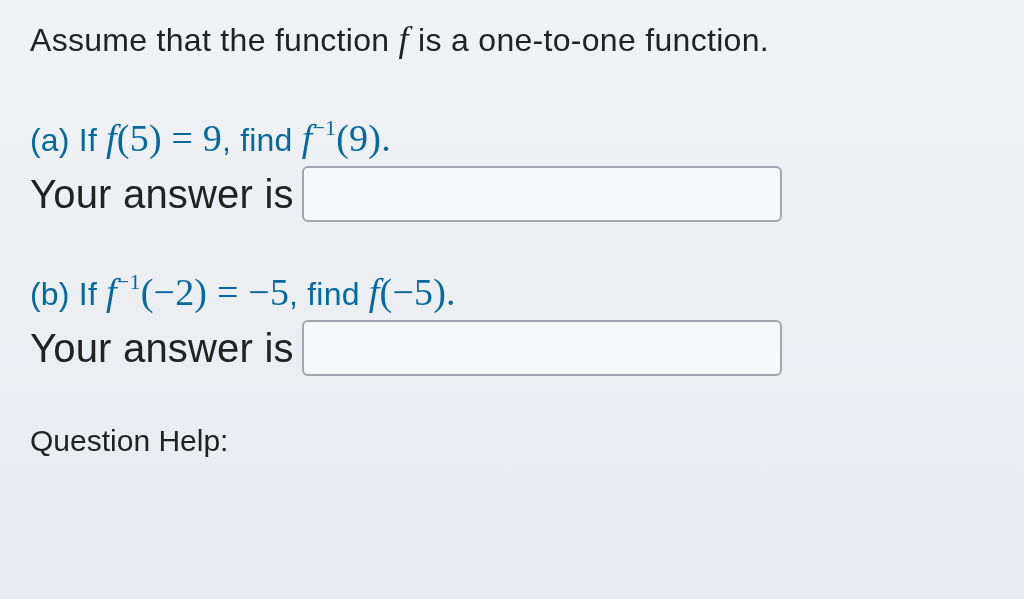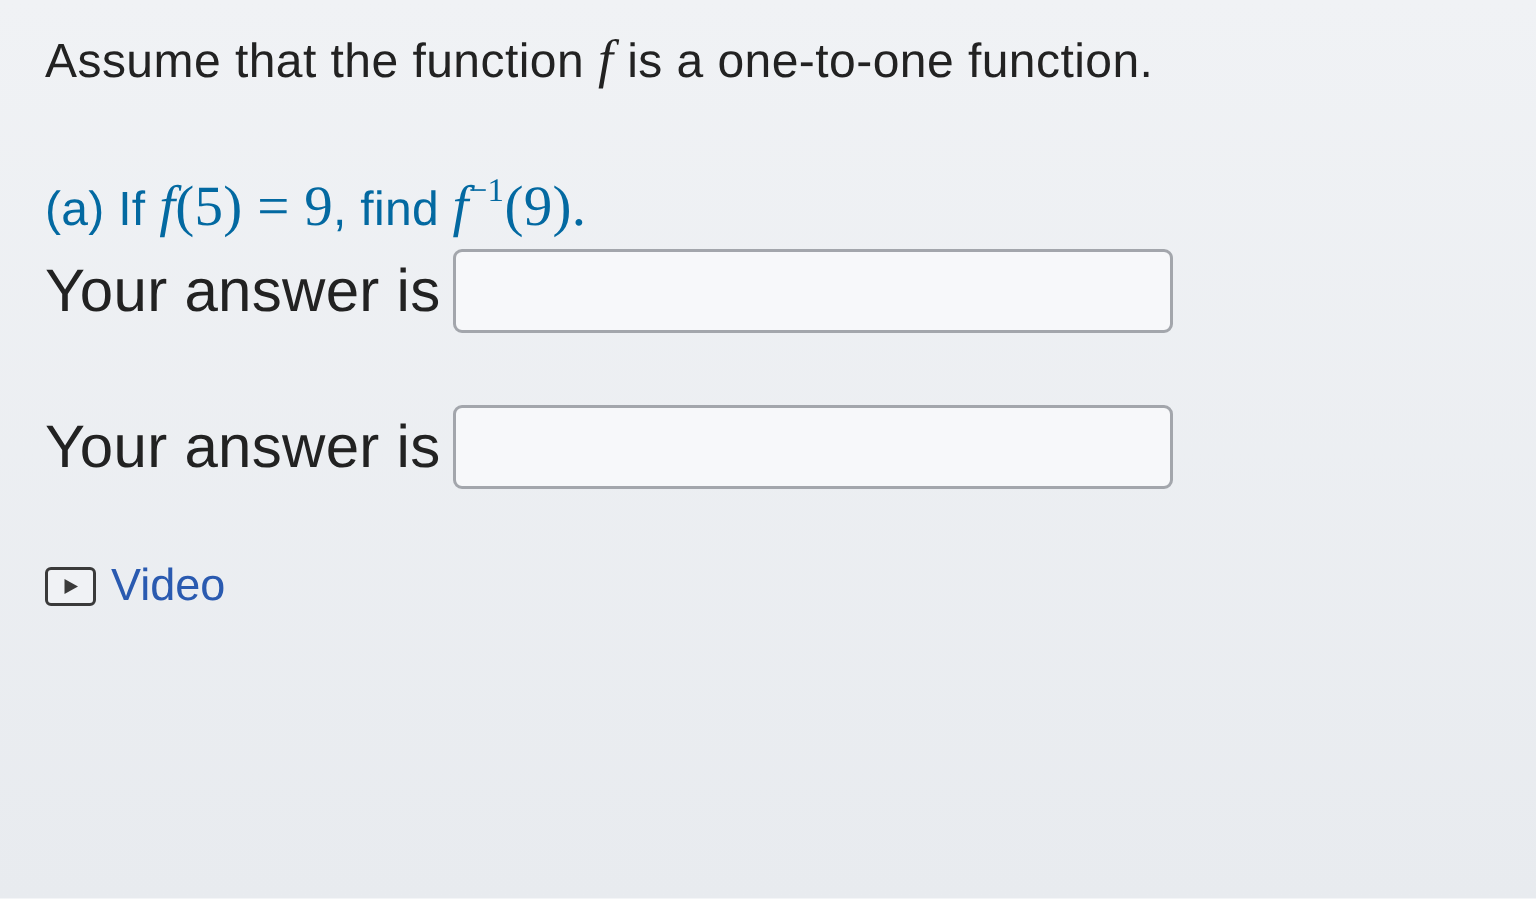--- a/index.html
+++ b/index.html
@@ -97,28 +97,25 @@
     <span class="label">(a)</span>
     <span class="label">If </span><span class="math"><span class="fn">f</span><span>(5)</span><span> = </span><span>9</span></span><span class="label">, find </span><span class="math"><span class="fn">f</span><span class="sup">−1</span><span>(9)</span><span>.</span></span>
   </div>
   <div class="answer-row">
     <span class="answer-label">Your answer is</span>
     <input type="text" class="answer-box" value="" style="">
   </div>
 </div>
 
 <div class="part">
+  <div class="part-prompt">
+    <span class="label">(b)</span>
+    <span class="label">If </span><span class="math"><span class="fn">f</span><span class="sup">−1</span><span>(−2)</span><span> = </span><span>−5</span></span><span class="label">, find </span><span class="math"><span class="fn">f</span><span>(−5)</span><span>.</span></span>
+  </div>
   <div class="answer-row">
     <span class="answer-label">Your answer is</span>
     <input type="text" class="answer-box" value="" style="">
   </div>
 </div>
 
 <div class="help-row">
-  <span class="video-link">
-    <span class="video-icon">
-      <svg width="12" height="12" viewBox="0 0 12 12">
-        <polygon points="2,1 11,6 2,11" fill="#3a3a3a"></polygon>
-      </svg>
-    </span>
-    <span class="text">Video</span>
-  </span>
+  <span>Question Help:</span>
 </div>
 
 </body></html>

